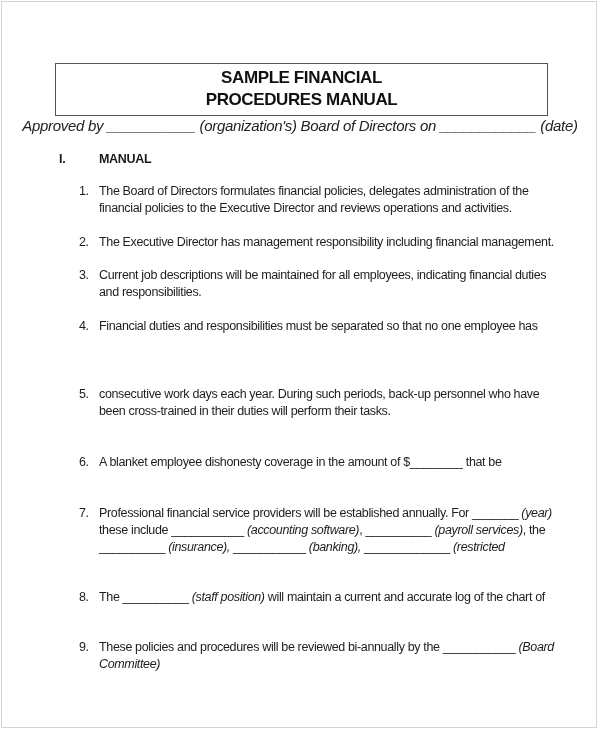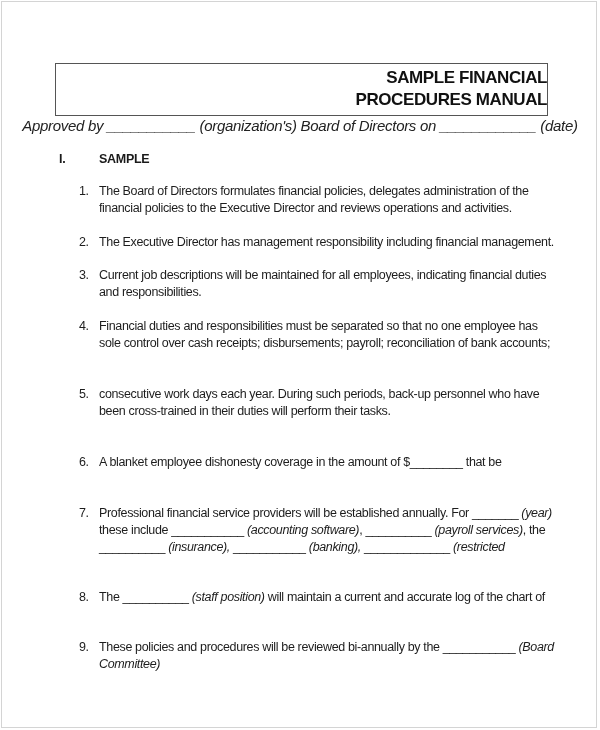--- a/index.html
+++ b/index.html
@@ -35,21 +35,20 @@
       box-sizing: border-box;
       text-align: center;
     }
     .title-line {
       display: block;
       font-weight: bold;
       font-size: 17px;
       line-height: 22px;
       letter-spacing: -0.4px;
       color: #111111;
-      text-align: right;
     }
     .title-line.first { margin-top: 3px; }
     .approved {
       position: absolute;
       left: 0;
       top: 115px;
       width: 600px;
       text-align: center;
       font-style: italic;
       font-size: 15px;
@@ -101,21 +100,21 @@
 
   <div class="title-box">
     <span class="title-line first">SAMPLE FINANCIAL</span>
     <span class="title-line">PROCEDURES MANUAL</span>
   </div>
 
   <div class="approved">Approved by ___________ (organization's) Board of Directors on ____________ (date)</div>
 
   <div class="section-head">
     <span class="section-num">I.</span>
-    <span class="section-title">SAMPLE</span>
+    <span class="section-title">MANUAL</span>
   </div>
 
   <div class="item" style="top:181px;">
     <span class="num">1.</span>
     <div class="text">
       <span class="ln">The Board of Directors formulates financial policies, delegates administration of the</span>
       <span class="ln">financial policies to the Executive Director and reviews operations and activities.</span>
     </div>
   </div>
 
@@ -131,21 +130,20 @@
     <div class="text">
       <span class="ln">Current job descriptions will be maintained for all employees, indicating financial duties</span>
       <span class="ln">and responsibilities.</span>
     </div>
   </div>
 
   <div class="item" style="top:316px;">
     <span class="num">4.</span>
     <div class="text">
       <span class="ln">Financial duties and responsibilities must be separated so that no one employee has</span>
-      <span class="ln">sole control over cash receipts; disbursements; payroll; reconciliation of bank accounts;</span>
     </div>
   </div>
 
   <div class="item" style="top:384px;">
     <span class="num">5.</span>
     <div class="text">
       <span class="ln">consecutive work days each year.  During such periods, back-up personnel who have</span>
       <span class="ln">been cross-trained in their duties will perform their tasks.</span>
     </div>
   </div>

